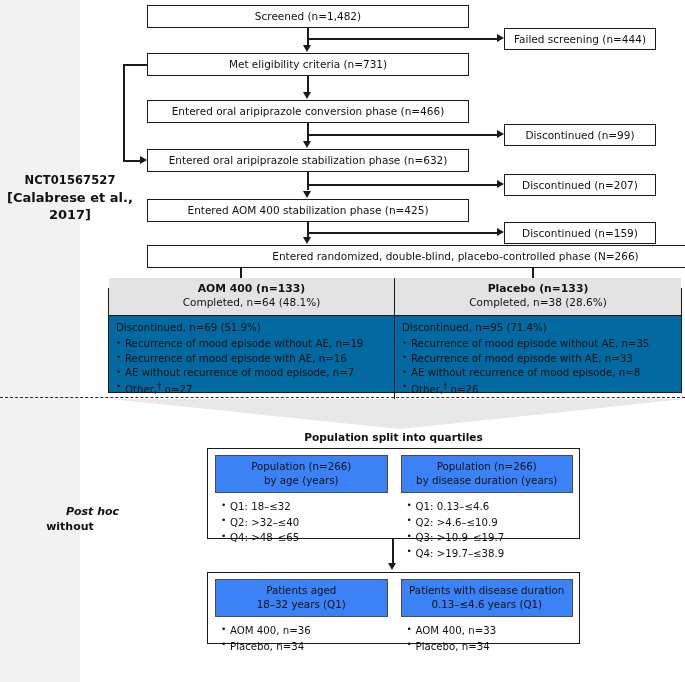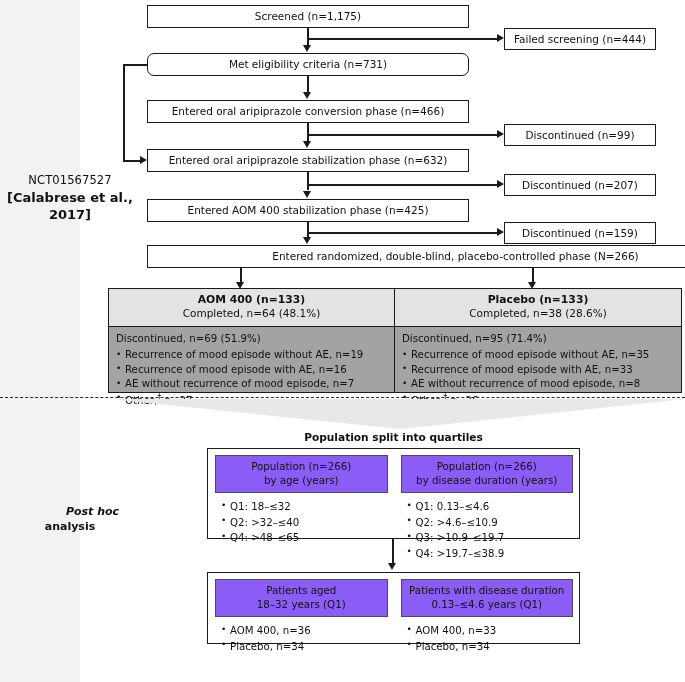--- a/index.html
+++ b/index.html
@@ -19,21 +19,21 @@
     background:#f2f2f2;
   }
   .rail-label{
     position:absolute;
     width:140px;left:0;
     text-align:center;
     color:#111;
     line-height:1.25;
   }
   .rail-trial{top:173px;}
-  .rail-trial .t1{font-size:11.5px;font-weight:normal;letter-spacing:.1px;text-align:center;}
+  .rail-trial .t1{font-size:11.5px;font-weight:bold;letter-spacing:.1px;text-align:center;}
   .rail-trial .t2{font-size:13px;font-weight:bold;margin-top:3px;}
   .rail-post{top:505px;font-size:11px;font-weight:bold;line-height:1.35;}
   .rail-post .it{font-style:italic;margin-left:45px;}
 
   
   .box{
     position:absolute;
     box-sizing:border-box;
     border:1.4px solid #1a1a1a;
     background:#ffffff;
@@ -59,21 +59,22 @@
     border-bottom:4.5px solid transparent;
     border-left:7px solid #1a1a1a;
   }
 
   
   .arm-table{
     position:absolute;
     box-sizing:border-box;
     border:1.6px solid #1a1a1a;
     display:flex;
-    background:#a3a3a3;
+    background:#0369a1;
+    align-items:center;
   }
   .arm{
     box-sizing:border-box;
     flex:1 1 50%;
     display:flex;flex-direction:column;
   }
   .arm.left{border-right:1.6px solid #1a1a1a;}
   .arm-head{
     box-sizing:border-box;
     background:#e3e3e3;
@@ -119,21 +120,21 @@
     display:flex;
   }
   .panel-col{
     box-sizing:border-box;
     flex:1 1 50%;
     padding:6px 6px 7px 7px;
     display:flex;flex-direction:column;
   }
   .panel-head{
     box-sizing:border-box;
-    background:#8b5cf6;
+    background:#3b82f6;
     border:1.5px solid #4a4a4a;
     text-align:center;
     padding:4px 3px 5px;
     font-size:10.3px;line-height:1.32;color:#111;
   }
   .panel-list{
     list-style:none;margin:6px 0 0;padding:0 0 0 6px;
     font-size:10.2px;line-height:1.52;color:#111;
   }
   .panel-list li{padding-left:9px;position:relative;}
@@ -148,28 +149,28 @@
 
   <div class="rail"></div>
 
   <div class="rail-label rail-trial">
     <div class="t1">NCT01567527</div>
     <div class="t2">[Calabrese et al., 2017]</div>
   </div>
 
   <div class="rail-label rail-post">
     <div class="it">Post hoc</div>
-    <div>analysis</div>
-  </div>
-
-  <div class="box" style="left:147px;top:5px;width:322px;height:23px;">Screened (n=1,175)</div>
+    <div>without</div>
+  </div>
+
+  <div class="box" style="left:147px;top:5px;width:322px;height:23px;">Screened (n=1,482)</div>
 
   <div class="box" style="left:504px;top:28px;width:152px;height:22px;">Failed screening (n=444)</div>
 
-  <div class="box" style="left:147px;top:53px;width:322px;height:23px;border-radius:7px;">Met eligibility criteria (n=731)</div>
+  <div class="box" style="left:147px;top:53px;width:322px;height:23px;">Met eligibility criteria (n=731)</div>
 
   <div class="box" style="left:147px;top:100px;width:322px;height:23px;">Entered oral aripiprazole conversion phase (n=466)</div>
 
   <div class="box" style="left:504px;top:124px;width:152px;height:22px;">Discontinued (n=99)</div>
 
   <div class="box" style="left:147px;top:149px;width:322px;height:23px;">Entered oral aripiprazole stabilization phase (n=632)</div>
 
   <div class="box" style="left:504px;top:174px;width:152px;height:22px;">Discontinued (n=207)</div>
 
   <div class="box" style="left:147px;top:199px;width:322px;height:23px;">Entered AOM 400 stabilization phase (n=425)</div>

